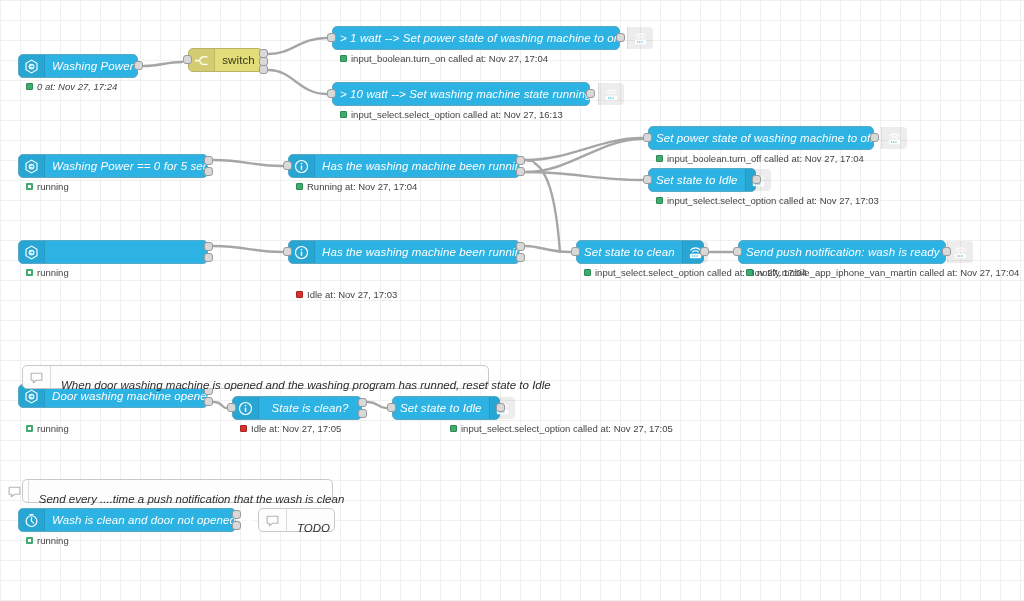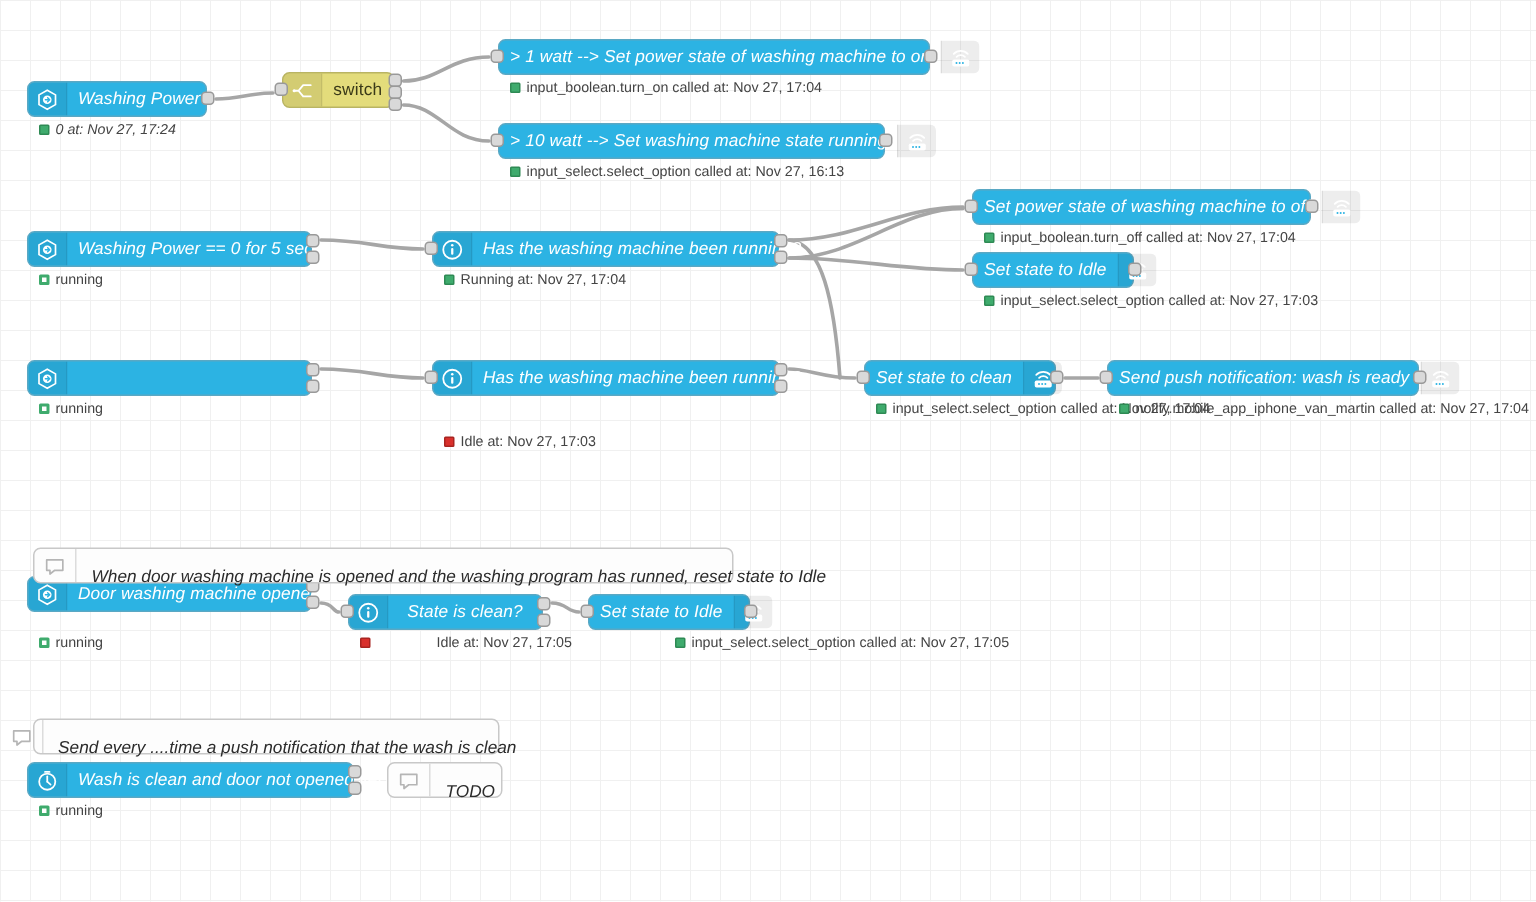--- a/index.html
+++ b/index.html
@@ -372,21 +372,21 @@
             <circle cx="12" cy="12" r="9.6" fill="none" stroke="#fff" stroke-width="1.9"></circle>
             <circle cx="12" cy="7.3" r="1.35" fill="#fff"></circle>
             <rect x="10.8" y="10.2" width="2.4" height="7.2" rx="1.1" fill="#fff"></rect>
           </svg>
         </div>
         <div class="node-label">State is clean?</div>
         <div class="port in" style="top: 6px;"></div>
         <div class="port out" style="top: 1px;"></div>
         <div class="port out" style="top: 12px;"></div>
       </div>
-      <div class="status" style="left: 240px; top: 423px; gap: 40px;">
+      <div class="status" style="left: 240px; top: 423px;">
         <span class="dot red-fill"></span>
         <span>Idle at: Nov 27, 17:05</span>
       </div>
       <div class="node blue" style="left: 392px; top: 396px; width: 108px;">
         <div class="node-label">Set state to Idle</div>
         <div class="node-icon-box right">
           <svg class="glyph" width="17" height="17" viewBox="0 0 24 24">
             <path d="M5.4 8.3a9.4 9.4 0 0 1 13.2 0" fill="none" stroke="#fff" stroke-width="1.7" stroke-linecap="round"></path>
             <path d="M8.1 11.1a5.6 5.6 0 0 1 7.8 0" fill="none" stroke="#fff" stroke-width="1.7" stroke-linecap="round"></path>
             <rect x="4" y="13.6" width="16" height="6.6" rx="1.7" fill="#fff"></rect>

